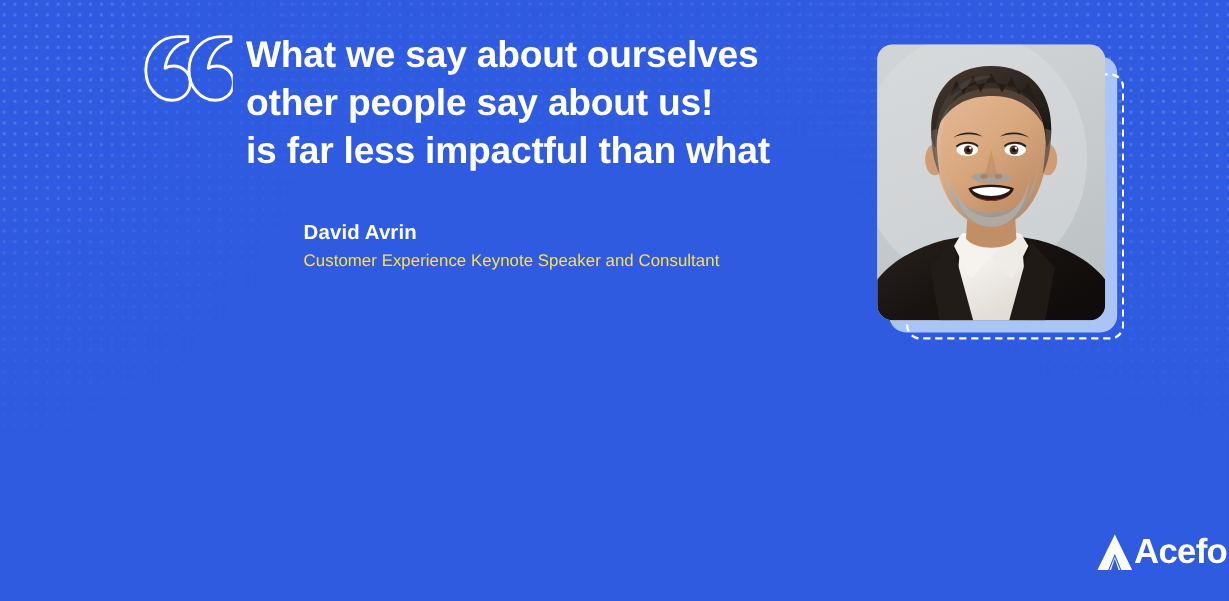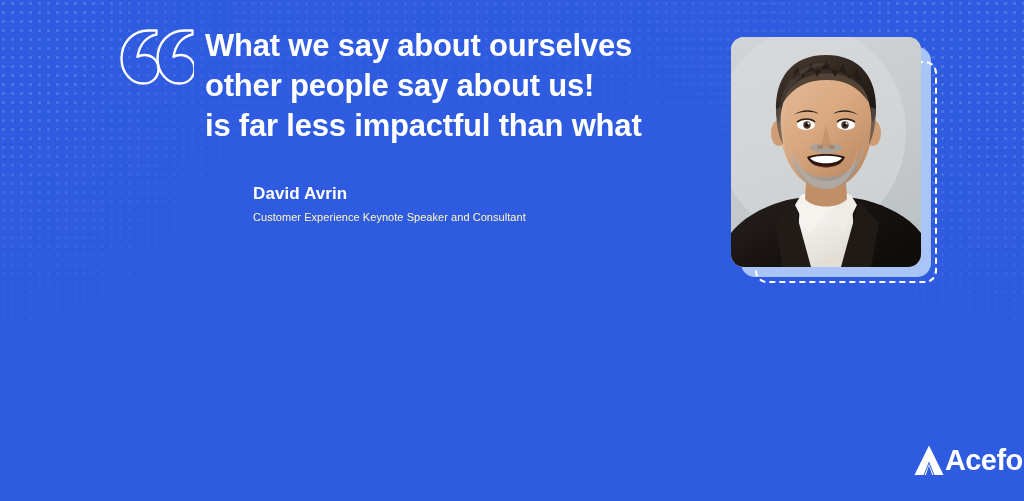--- a/index.html
+++ b/index.html
@@ -67,22 +67,22 @@
   
   #attribution { position:absolute; left:207px; top:182px;margin-left:46px; }
   #author-name {
     color:#ffffff;
     font-size:17px;
     font-weight:bold;
     line-height:23px;
     letter-spacing:0.1px;
   }
   #author-role {
-    color:#fef9c3;
-    font-size:11px;
+    color:#fde047;
+    font-size:14px;
     font-weight:normal;
     line-height:24px;
     letter-spacing:0.05px;
   }
 
   
   #portrait-wrap { position:absolute; left:731px; top:37px; width:200px; height:240px; }
 
   #portrait-backplate {
     position:absolute;

